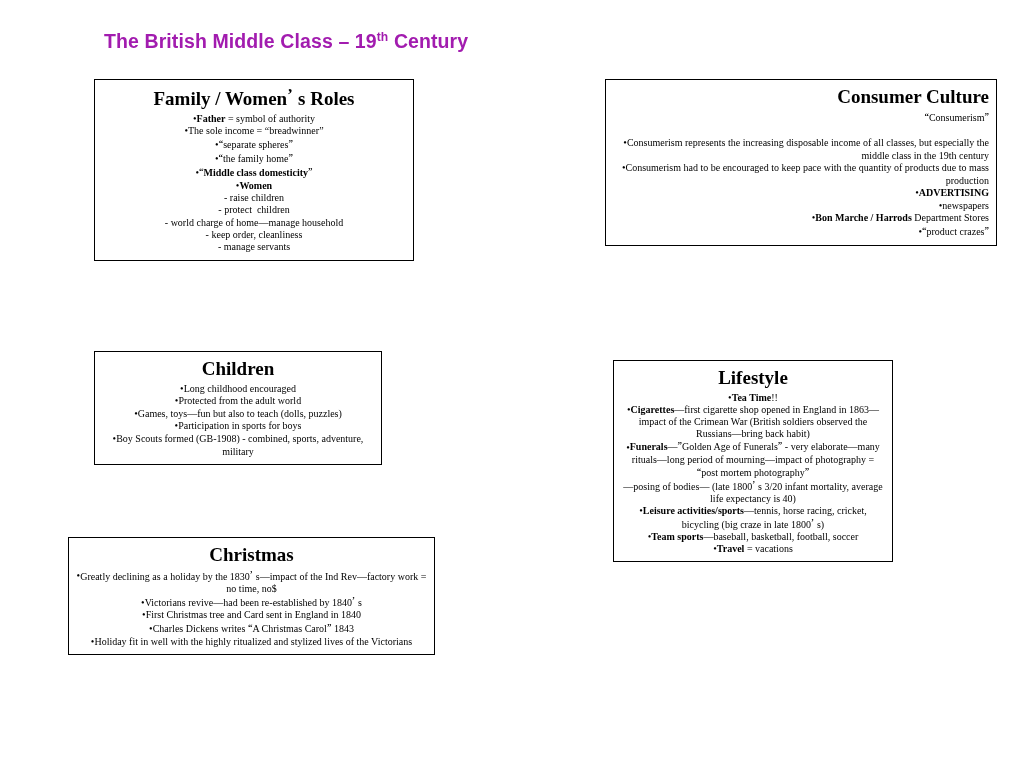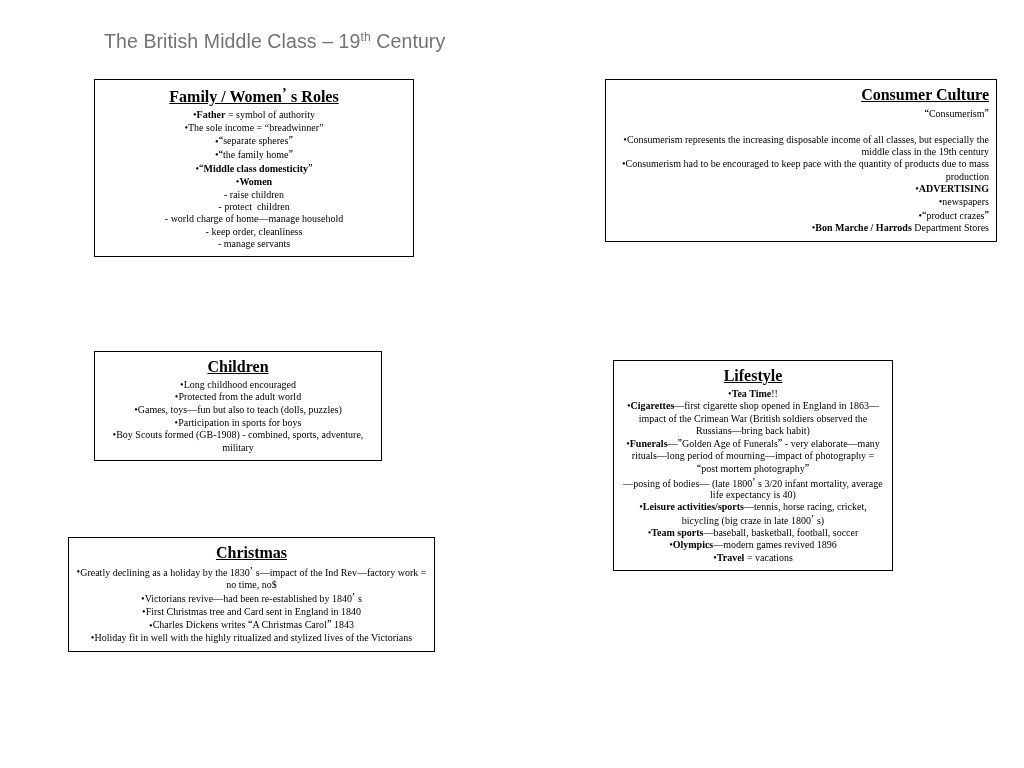--- a/index.html
+++ b/index.html
@@ -15,44 +15,43 @@
     font-family: "Liberation Serif", serif;
     color: #000000;
   }
 
   #slide-title {
     position: absolute;
     left: 104px;
     top: 30px;
     font-family: "Liberation Sans", sans-serif;
     font-size: 19.5px;
-    font-weight: normal;
-    color: #737373;
+    font-weight: bold;
+    color: #a21caf;
     white-space: nowrap;
     letter-spacing: 0.1px;
   }
   #slide-title sup {
     font-size: 0.62em;
     vertical-align: super;
     line-height: 0;
   }
 
   .note-box {
     position: absolute;
     border: 1.4px solid #000000;
     box-sizing: border-box;
     background: #ffffff;
     text-align: center;
     padding: 5px 7px 6px 7px;
   }
 
   .box-title {
     font-weight: bold;
-    text-decoration: underline;
-    font-size: 16px;
+    font-size: 19px;
     line-height: 1.24;
     margin-bottom: 2px;
   }
 
   .line {
     font-size: 10px;
     line-height: 1.235;
   }
   .line.tight { line-height: 1.2; }
 
@@ -107,22 +106,22 @@
 </div>
 
 <div class="note-box" id="box-consumer">
   <div class="box-title">Consumer Culture</div>
   <div class="line"><span class="qo">“</span>Consumerism<span class="qc">”</span></div>
   <span class="gap"></span>
   <div class="line"><span class="bullet"></span>Consumerism represents the increasing disposable income of all classes, but especially the middle class in the 19th century</div>
   <div class="line"><span class="bullet"></span>Consumerism had to be encouraged to keep pace with the quantity of products due to mass production</div>
   <div class="line"><span class="bullet"></span><b>ADVERTISING</b></div>
   <div class="line"><span class="bullet"></span>newspapers</div>
+  <div class="line"><span class="bullet"></span><b>Bon Marche / Harrods</b> Department Stores</div>
   <div class="line"><span class="bullet"></span><span class="qo">“</span>product crazes<span class="qc">”</span></div>
-  <div class="line"><span class="bullet"></span><b>Bon Marche / Harrods</b> Department Stores</div>
 </div>
 
 <div class="note-box" id="box-children">
   <div class="box-title">Children</div>
   <div class="line"><span class="bullet"></span>Long childhood encouraged</div>
   <div class="line"><span class="bullet"></span>Protected from the adult world</div>
   <div class="line"><span class="bullet"></span>Games, toys—fun but also to teach (dolls, puzzles)</div>
   <div class="line"><span class="bullet"></span>Participation in sports for boys</div>
   <div class="line"><span class="bullet"></span>Boy Scouts formed (GB-1908) - combined, sports, adventure, military</div>
 </div>
@@ -137,15 +136,14 @@
 </div>
 
 <div class="note-box" id="box-lifestyle">
   <div class="box-title">Lifestyle</div>
   <div class="line"><span class="bullet"></span><b>Tea Time</b>!!</div>
   <div class="line tight"><span class="bullet"></span><b>Cigarettes</b>—first cigarette shop opened in England in 1863—impact of the Crimean War (British soldiers observed the Russians—bring back habit)</div>
   <div class="line tight"><span class="bullet"></span><b>Funerals</b>—<span class="qc">”</span>Golden Age of Funerals<span class="qc">”</span> - very elaborate—many rituals—long period of mourning—impact of photography = <span class="qo">“</span>post mortem photography<span class="qc">”</span></div>
   <div class="line tight">—posing of bodies— (late 1800<span class="ap">’</span> s 3/20 infant mortality, average life expectancy is 40)</div>
   <div class="line tight"><span class="bullet"></span><b>Leisure activities/sports</b>—tennis, horse racing, cricket, bicycling (big craze in late 1800<span class="ap">’</span> s)</div>
   <div class="line tight"><span class="bullet"></span><b>Team sports</b>—baseball, basketball, football, soccer</div>
-  <div class="line tight"><span class="bullet"></span><b>Olympics</b>—modern games revived 1896</div>
   <div class="line tight"><span class="bullet"></span><b>Travel</b> = vacations</div>
 </div>
 
 </body></html>

